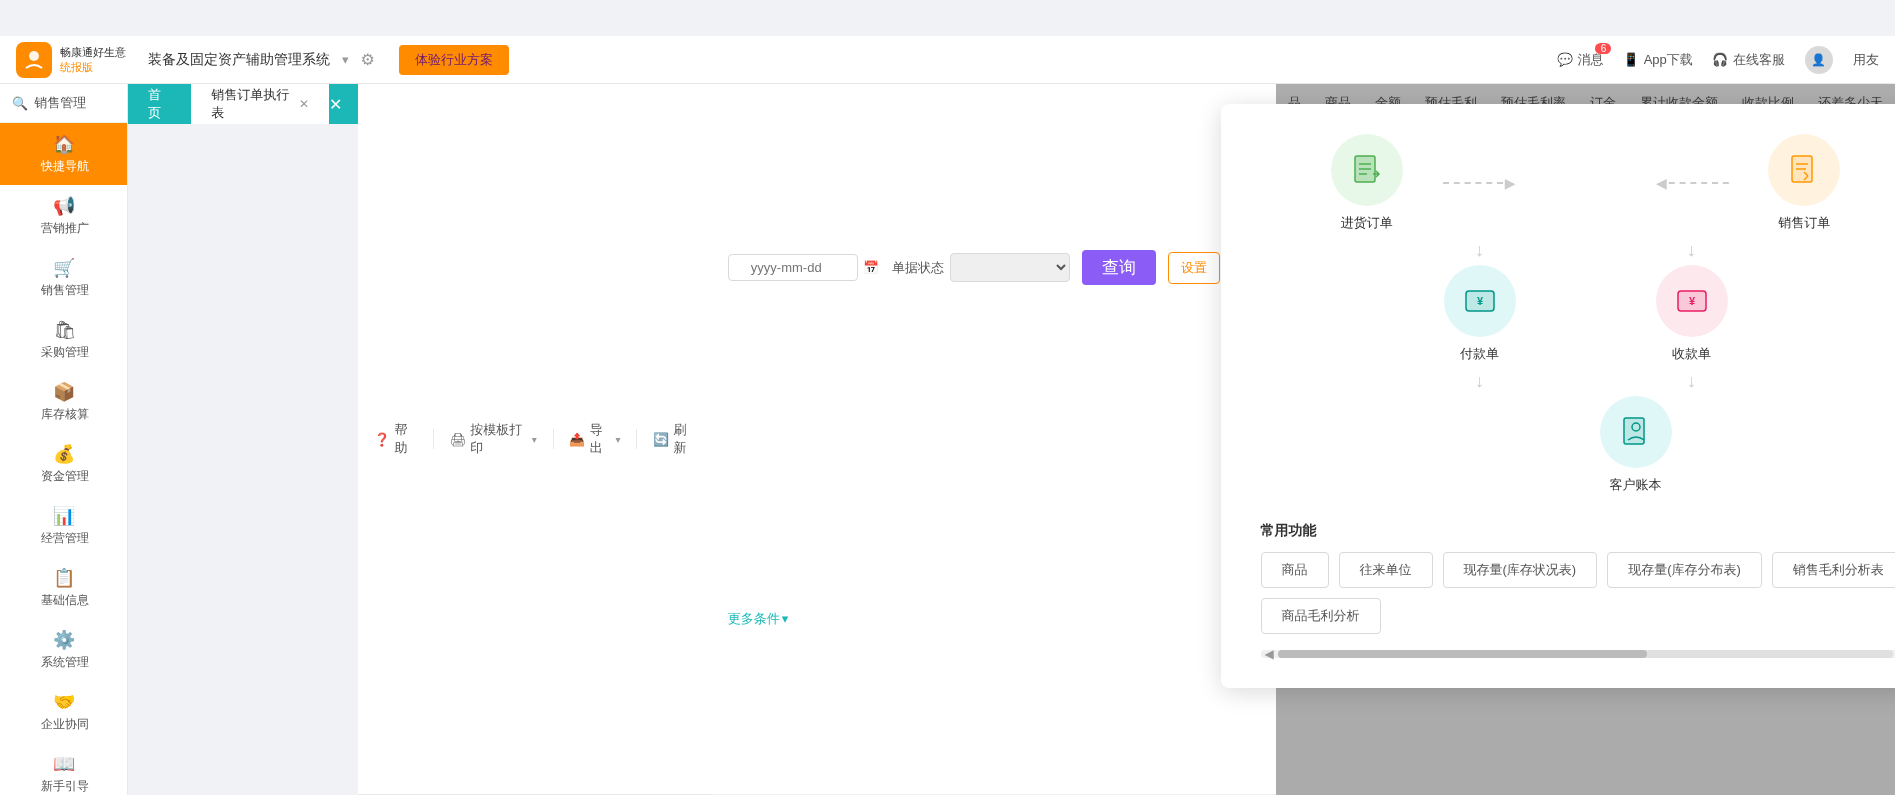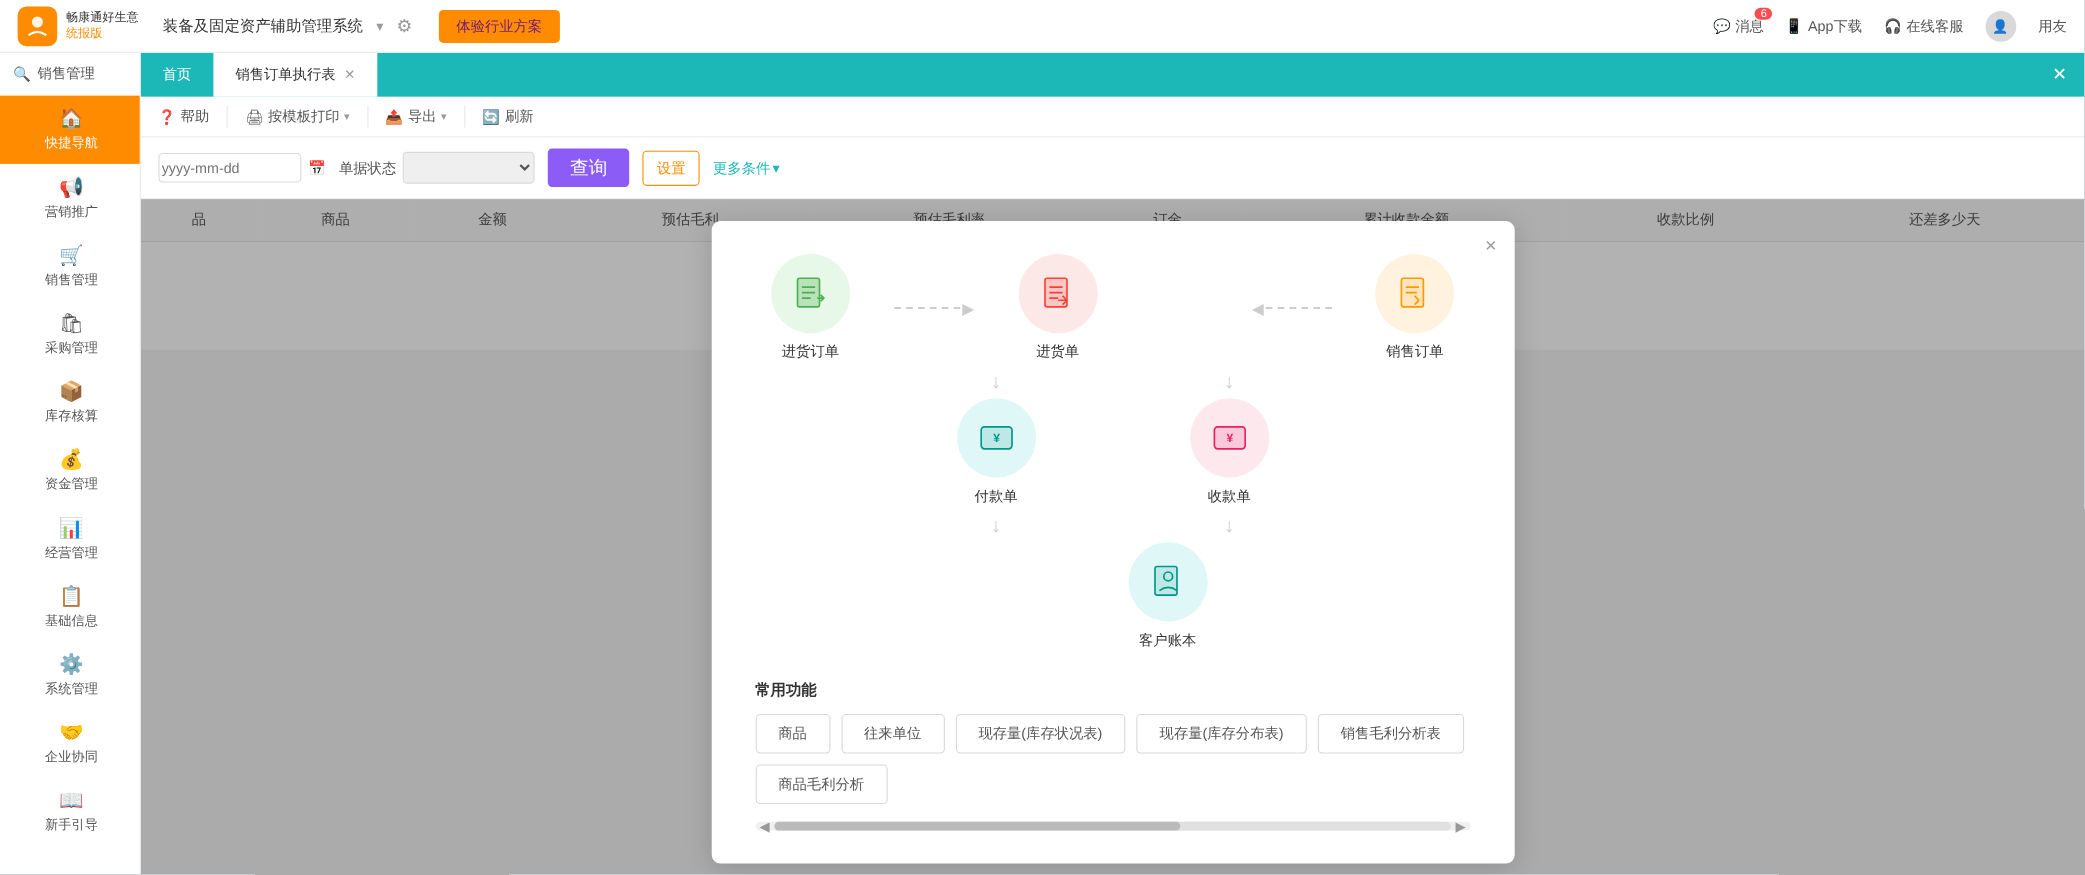--- a/index.html
+++ b/index.html
@@ -1,23 +1,23 @@
 <!DOCTYPE html>
 <html><head>
   <meta charset="utf-8">
   <style>
     * { box-sizing: border-box; margin: 0; padding: 0; }
     body { font-family: 'Microsoft YaHei', Arial, sans-serif; font-size: 13px; background: #f0f2f5; overflow: hidden; }
 
     
     .app-container { display: flex; flex-direction: column; height: 795px; width: 1895px; }
-    .top-bar { display: flex; align-items: center; height: 48px; background: #fff; border-bottom: 1px solid #e8e8e8; padding: 16px 16px; gap: 12px; }
+    .top-bar { display: flex; align-items: center; height: 48px; background: #fff; border-bottom: 1px solid #e8e8e8; padding: 16px 16px; gap: 12px; margin-top: 36px; }
     .main-area { display: flex; flex: 1; overflow: hidden; }
     .sidebar { width: 128px; background: #fff; border-right: 1px solid #e8e8e8; display: flex; flex-direction: column; }
-    .content-area { flex: 1; display: flex; flex-direction: column; overflow: hidden; }
+    .content-area { flex: 1; display: flex; overflow: hidden; }
     .tab-bar { display: flex; align-items: center; background: #1cb8b8; height: 40px; padding: 0 0; }
     .tab-bar-tab { padding: 0 20px; height: 40px; display: flex; align-items: center; cursor: pointer; color: #fff; font-size: 13px; }
     .tab-bar-tab.active { background: #fff; color: #333; }
     .tab-bar-tab .close-x { margin-left: 8px; color: #999; font-size: 12px; }
     .tab-home { background: transparent; color: #fff; }
     .page-content { flex: 1; background: #f5f5f5; position: relative; }
 
     
     .logo-area { display: flex; align-items: center; gap: 8px; min-width: 120px; }
     .logo-icon { width: 36px; height: 36px; background: #ff8c00; border-radius: 8px; display: flex; align-items: center; justify-content: center; color: #fff; font-weight: bold; font-size: 18px; }
@@ -35,21 +35,21 @@
     .sidebar-item.quick { background: #ff8c00; color: #fff; border-left-color: transparent; }
     .sidebar-item.quick .icon { color: #fff; }
 
     
     .toolbar { display: flex; align-items: center; padding: 8px 16px; background: #fff; border-bottom: 1px solid #e8e8e8; gap: 16px; }
     .toolbar-btn { display: flex; align-items: center; gap: 4px; color: #555; font-size: 13px; cursor: pointer; }
 
     
     .filter-bar { display: flex; align-items: center; padding: 10px 16px; background: #fff; border-bottom: 1px solid #f0f0f0; gap: 12px; flex-wrap: wrap; }
     .filter-item { display: flex; align-items: center; gap: 6px; font-size: 13px; color: #555; }
-    .filter-input { border: 1px solid #d9d9d9; border-radius: 4px; padding: 5px 2px; font-size: 13px; color: #0f766e; width: 160px; }
+    .filter-input { border: 1px solid #d9d9d9; border-radius: 4px; padding: 5px 22px; font-size: 13px; color: #0f766e; width: 160px; }
     .filter-select { border: 1px solid #d9d9d9; border-radius: 4px; padding: 5px 10px; font-size: 13px; color: #555; min-width: 120px; }
     .query-btn { background: #8b5cf6; color: #fff; border: none; border-radius: 4px; padding: 6px 20px; cursor: pointer; font-size: 17px; }
     .set-btn { background: #fff; color: #ff8c00; border: 1px solid #ff8c00; border-radius: 4px; padding: 6px 12px; cursor: pointer; font-size: 13px; }
     .more-conditions { color: #1cb8b8; cursor: pointer; font-size: 13px; display: flex; align-items: center; gap: 2px; }
 
     
     .table-container { flex: 1; overflow: auto; background: #fff; margin: 0; }
     .table { width: 100%; border-collapse: collapse; font-size: 13px; }
     .table th { background: #fafafa; padding: 10px 12px; text-align: center; color: #555; font-weight: normal; border-bottom: 1px solid #e8e8e8; white-space: nowrap; }
 
@@ -289,33 +289,20 @@
                     </svg>
                   </div>
                   <span class="flow-label">进货订单</span>
                 </div>
 
                 <div class="dashed-arrow">
                   <div class="dashed-line"></div>
                   <span class="arrow-head">▶</span>
                 </div>
 
-                <div class="flow-node">
-                  <div class="flow-circle circle-red">
-                    <svg width="36" height="36" viewBox="0 0 36 36">
-                      <rect x="6" y="4" width="20" height="26" rx="2" fill="#f44336" opacity="0.2"></rect>
-                      <rect x="6" y="4" width="20" height="26" rx="2" stroke="#f44336" stroke-width="1.5" fill="none"></rect>
-                      <line x1="10" y1="12" x2="22" y2="12" stroke="#f44336" stroke-width="1.5"></line>
-                      <line x1="10" y1="17" x2="22" y2="17" stroke="#f44336" stroke-width="1.5"></line>
-                      <line x1="10" y1="22" x2="18" y2="22" stroke="#f44336" stroke-width="1.5"></line>
-                      <path d="M22 20 L26 24 M26 24 L22 28 M26 24 L18 24" stroke="#f44336" stroke-width="1.5" fill="none"></path>
-                    </svg>
-                  </div>
-                  <span class="flow-label">进货单</span>
-                </div>
 
                 <div style="width:60px;"></div>
 
 
                 <div class="dashed-arrow" style="transform:scaleX(-1);">
                   <div class="dashed-line"></div>
                   <span class="arrow-head">▶</span>
                 </div>
 
                 <div class="flow-node">

